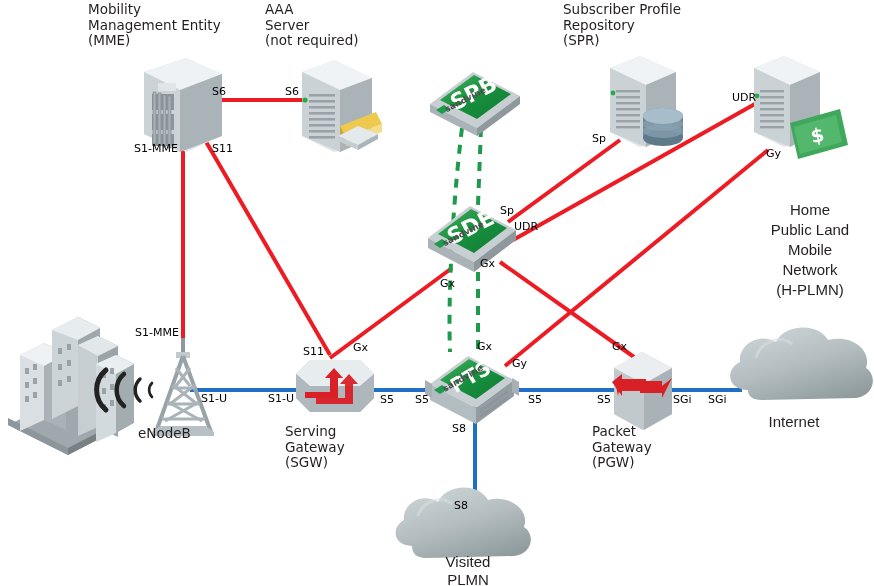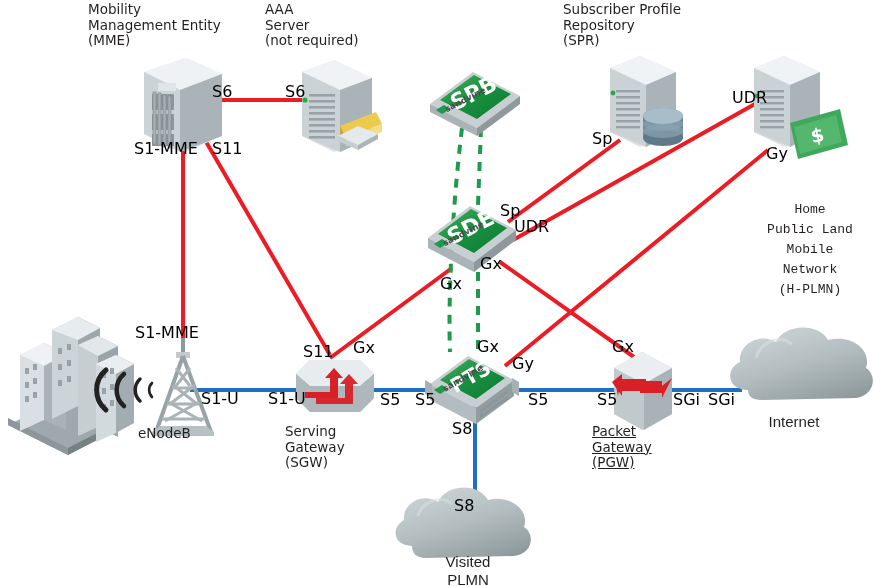--- a/index.html
+++ b/index.html
@@ -4,29 +4,29 @@
 <style>
   html,body{margin:0;padding:0;background:#ffffff;}
   body{width:874px;height:586px;overflow:hidden;
        font-family:"DejaVu Sans","Liberation Sans",sans-serif;}
   #stage{position:relative;width:874px;height:586px;background:#fff;}
   svg.layer{position:absolute;left:0;top:0;width:874px;height:586px;}
   #edges{z-index:1;}
   #nodes{z-index:2;}
   .node-title{position:absolute;z-index:4;text-align:left;color:#231f20;
       font-size:13.5px;line-height:15.5px;font-family:"DejaVu Sans","Liberation Sans",sans-serif;}
-  .port-label{position:absolute;z-index:5;color:#000;font-size:16px;
+  .port-label{position:absolute;z-index:5;color:#000;font-size:11px;
       line-height:12px;white-space:nowrap;
       font-family:"DejaVu Sans","Liberation Sans",sans-serif;}
   .cloud-label{position:absolute;z-index:5;text-align:center;color:#231f20;
       font-size:15px;line-height:18px;
       font-family:Liberation Sans, sans-serif;margin-top:32px;}
   .domain-label{position:absolute;z-index:5;text-align:center;color:#231f20;
-      font-size:13px;line-height:20px;
-      font-family:Liberation Mono, monospace;}
+      font-size:15px;line-height:20px;
+      font-family:Liberation Sans, sans-serif;}
   .sv-word{position:absolute;z-index:4;color:#4a4a4a;font-size:8.5px;
       font-weight:bold;letter-spacing:.2px;
       font-family:"DejaVu Sans","Liberation Sans",sans-serif;}
 </style>
 </head>
 <body>
 
 <div id="stage">
 
   <svg class="layer" id="edges" viewBox="0 0 874 586">
@@ -337,21 +337,21 @@
 
   <div class="sv-word" style="left:443px;top:105px;transform:rotate(-27deg);transform-origin:left top;">sandvine</div>
   <div class="sv-word" style="left:441px;top:239px;transform:rotate(-27deg);transform-origin:left top;">sandvine</div>
   <div class="sv-word" style="left:441px;top:385px;transform:rotate(-30deg);transform-origin:left top;">sandvine</div>
 
   <div class="node-title" style="left:88px;top:2px;width:190px;">Mobility<br>Management Entity<br>(MME)</div>
   <div class="node-title" style="left:563px;top:2px;width:166px;">Subscriber Profile<br>Repository<br>(SPR)</div>
   <div class="node-title" style="left:265px;top:2px;width:142px;">AAA<br>Server<br>(not required)</div>
   <div class="node-title" style="left:138px;top:426px;width:92px;">eNodeB</div>
   <div class="node-title" style="left:285px;top:424px;width:100px;">Serving<br>Gateway<br>(SGW)</div>
-  <div class="node-title" style="left:592px;top:424px;width:100px;text-decoration:underline;">Packet<br>Gateway<br>(PGW)</div>
+  <div class="node-title" style="left:592px;top:424px;width:100px;">Packet<br>Gateway<br>(PGW)</div>
 
   <div class="cloud-label" style="left:736px;top:381px;width:116px;">Internet</div>
   <div class="cloud-label" style="left:410px;top:521px;width:116px;">Visited<br>PLMN</div>
 
   <div class="domain-label" style="left:752px;top:200px;width:116px;">Home<br>Public Land<br>Mobile<br>Network<br>(H-PLMN)</div>
 
   <div id="port-label-host">
       <div class="port-label" style="left: 212px; top: 86px;">S6</div>
       <div class="port-label" style="left: 285px; top: 86px;">S6</div>
       <div class="port-label" style="left: 134px; top: 143px;">S1-MME</div>

